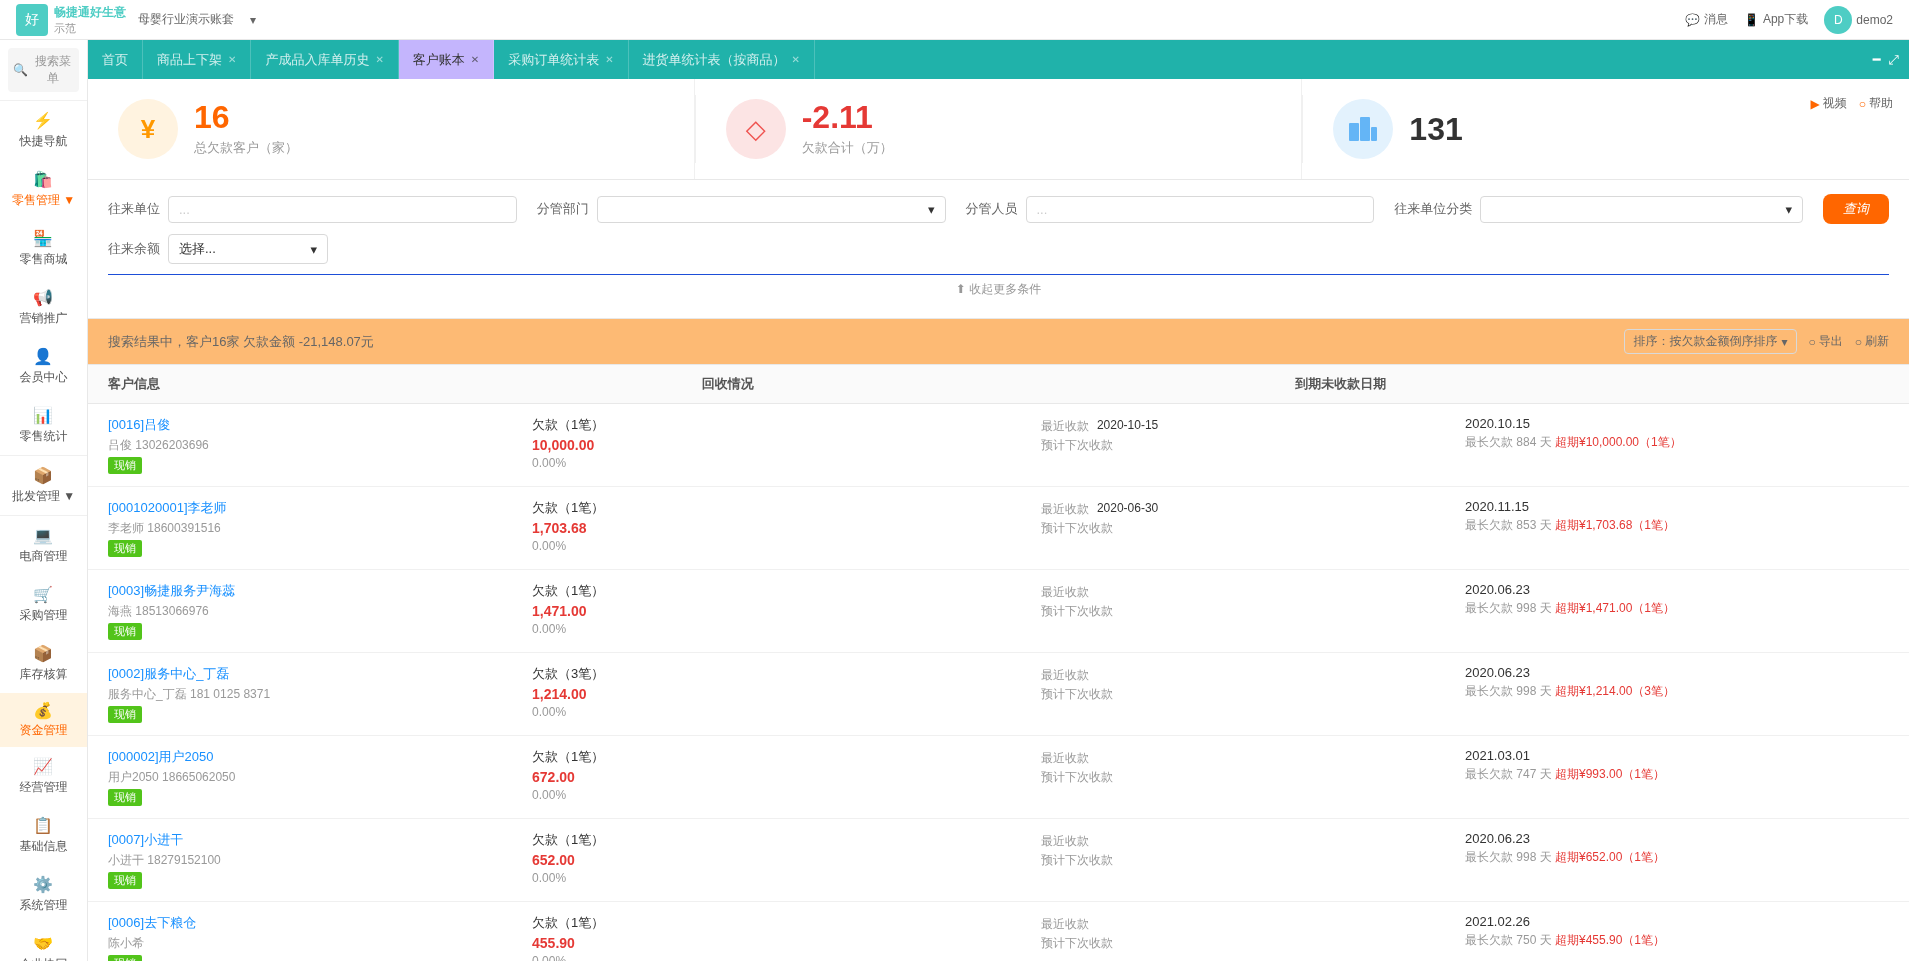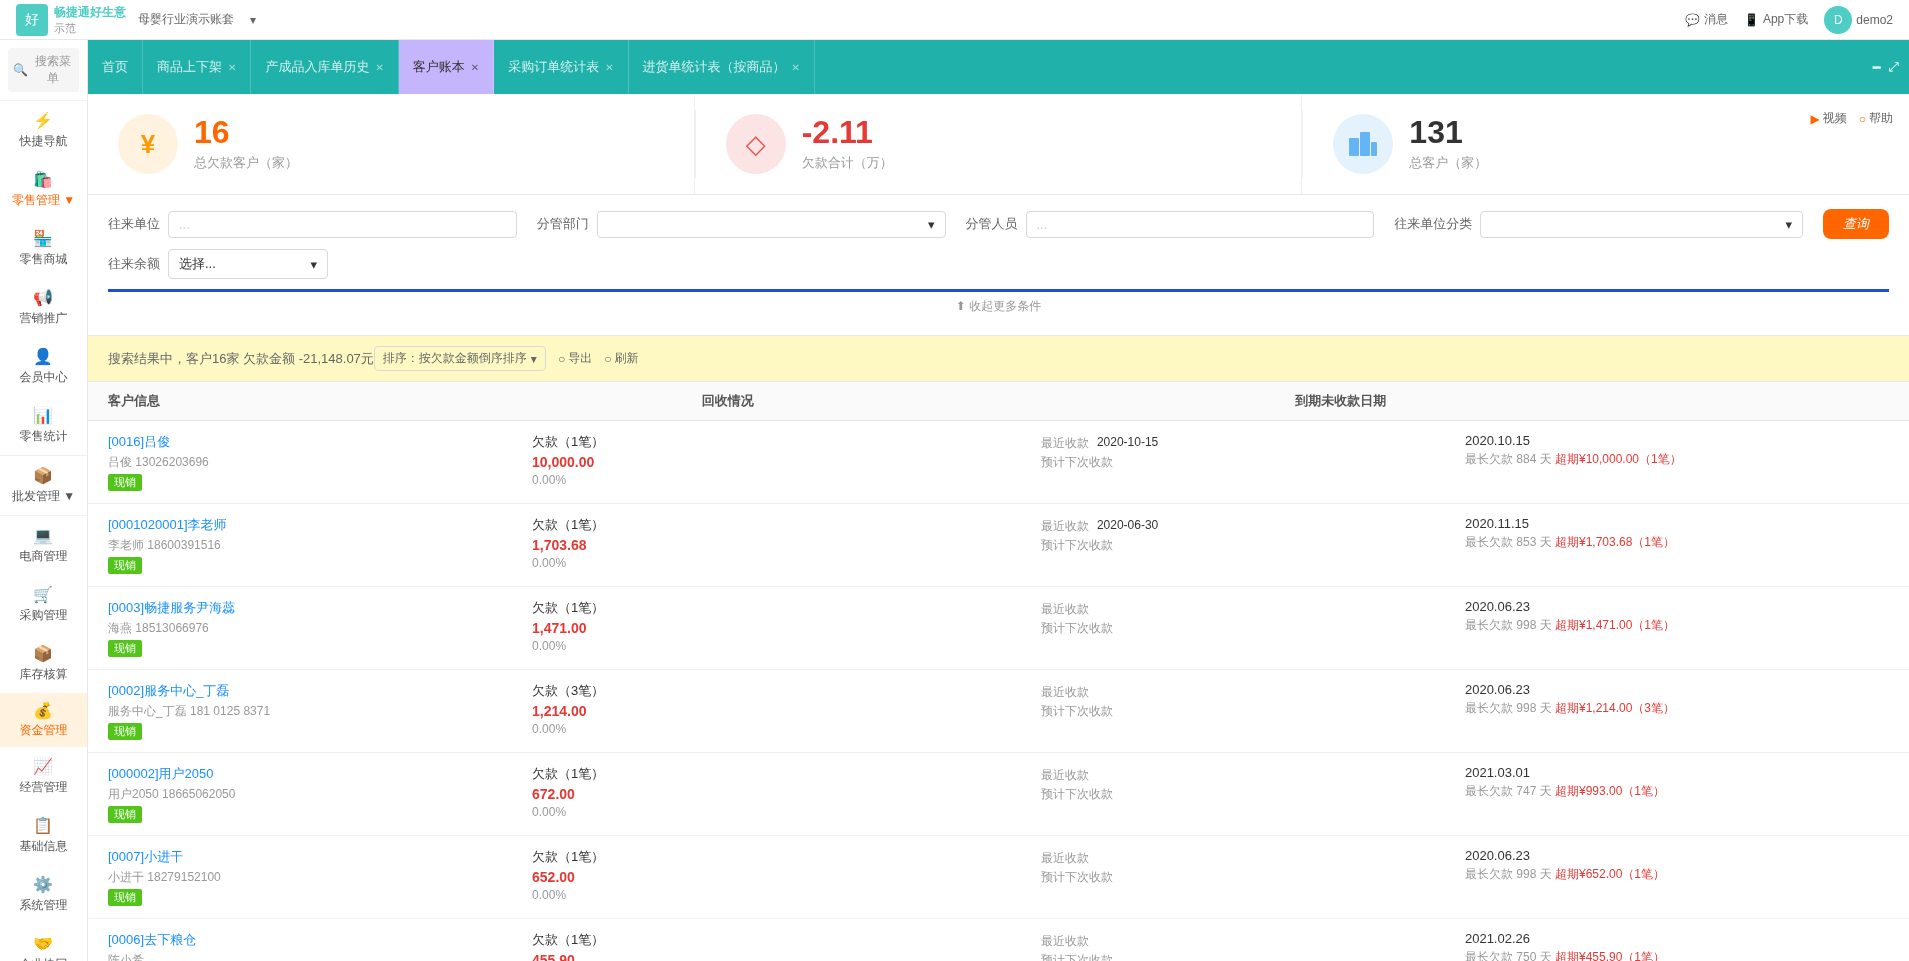--- a/index.html
+++ b/index.html
@@ -20,21 +20,21 @@
     
     .layout { display: flex; height: calc(961px - 40px); }
     .sidebar { width: 88px; background: #fff; border-right: 1px solid #e8e8e8; overflow-y: auto; flex-shrink: 0; }
     .sidebar-search { padding: 8px; border-bottom: 1px solid #f0f0f0; }
     .sidebar-search-btn { width: 100%; background: #f5f5f5; border: none; border-radius: 4px; padding: 5px; font-size: 12px; color: #999; cursor: pointer; display: flex; align-items: center; justify-content: center; gap: 4px; }
 
     
     .main-area { flex: 1; display: flex; flex-direction: column; overflow: hidden; }
     .tab-bar { display: flex; align-items: center; background: #20b2aa; min-height: 38px; overflow-x: auto; }
     .tab-bar::-webkit-scrollbar { height: 3px; }
-    .tab { display: flex; align-items: center; gap: 6px; padding: 0 14px; height: 54px; font-size: 13px; color: rgba(255,255,255,0.8); cursor: pointer; white-space: nowrap; border-right: 1px solid rgba(255,255,255,0.2); }
+    .tab { display: flex; align-items: center; gap: 6px; padding: 0 14px; height: 39px; font-size: 13px; color: rgba(255,255,255,0.8); cursor: pointer; white-space: nowrap; border-right: 1px solid rgba(255,255,255,0.2); }
     .tab.active { background: #c4b5fd; color: #333; }
     .tab .close-btn { font-size: 10px; opacity: 0.7; }
     .tab-actions { margin-left: auto; display: flex; align-items: center; gap: 8px; padding: 0 10px; color: white; }
 
     
     .content { flex: 1; overflow-y: auto; background: #f5f5f5; }
 
     
     .stats-row { display: flex; background: #fff; margin: 0; border-bottom: 1px solid #e8e8e8; }
     .stat-card { flex: 1; display: flex; align-items: center; padding: 20px 30px; gap: 16px; border-right: 1px solid #f0f0f0; }
@@ -51,24 +51,24 @@
     .stat-label { font-size: 13px; color: #999; margin-top: 6px; }
 
     
     .filter-area { background: #fff; padding: 14px 20px; border-bottom: 1px solid #e8e8e8; }
     .filter-row { display: flex; align-items: center; gap: 20px; margin-bottom: 10px; flex-wrap: wrap; }
     .filter-item { display: flex; align-items: center; gap: 8px; flex: 1; min-width: 200px; }
     .filter-label { font-size: 13px; color: #666; white-space: nowrap; }
     .filter-input-dots { flex: 1; border: 1px solid #d9d9d9; border-radius: 4px; padding: 5px 10px; font-size: 13px; color: #999; background: #fff; display: flex; align-items: center; justify-content: space-between; }
     .filter-select { flex: 1; border: 1px solid #d9d9d9; border-radius: 4px; padding: 5px 10px; font-size: 13px; color: #333; background: #fff; display: flex; align-items: center; justify-content: space-between; cursor: pointer; }
     .search-btn { background: #ff6600; color: white; border: none; border-radius: 8px; padding: 6px 20px; font-size: 13px; cursor: pointer; font-style: italic; }
-    .collapse-row { text-align: center; padding: 6px 0; color: #999; font-size: 12px; cursor: pointer; border-top: 3px solid #1d4ed8; margin-top: 4px; }
-
-    
-    .results-bar { display: flex; align-items: center; justify-content: flex-start; padding: 10px 20px; background: #fef9c3; border-bottom: 1px solid #e8e8e8; font-size: 13px; color: #666; }
+    .collapse-row { text-align: center; padding: 6px 0; color: #999; font-size: 12px; cursor: pointer; border-top: 1px solid #1d4ed8; margin-top: 4px; }
+
+    
+    .results-bar { display: flex; align-items: center; justify-content: space-between; padding: 10px 20px; background: #fdba74; border-bottom: 1px solid #e8e8e8; font-size: 13px; color: #666; }
     .results-actions { display: flex; align-items: center; gap: 12px; }
     .sort-select { border: 1px solid #d9d9d9; border-radius: 4px; padding: 3px 8px; font-size: 12px; color: #666; }
     .action-btn { font-size: 12px; color: #666; cursor: pointer; display: flex; align-items: center; gap: 3px; }
 
     
     .table-area { background: #fff; }
     .table-header { display: flex; padding: 10px 20px; background: #fafafa; border-bottom: 1px solid #e8e8e8; font-size: 13px; font-weight: bold; color: #555; }
     .col-customer { flex: 2.5; }
     .col-debt { flex: 3; }
     .col-recovery { flex: 2.5; }
@@ -282,21 +282,20 @@
         <div class="stat-card" style="position:relative;">
           <div class="stat-icon blue">
             <svg width="32" height="32" viewBox="0 0 32 32" fill="#64b5f6">
                 <rect x="2" y="10" width="10" height="18" rx="1"></rect>
                 <rect x="13" y="4" width="10" height="24" rx="1"></rect>
                 <rect x="24" y="14" width="6" height="14" rx="1"></rect>
               </svg>
           </div>
           <div class="stat-info">
             <div class="stat-number dark">131</div>
-            <div class="stat-label">总客户（家）</div>
           </div>
           <div style="position:absolute;top:16px;right:16px;display:flex;gap:12px;font-size:12px;">
             <span style="cursor:pointer;color:#666;display:flex;align-items:center;gap:3px;">
               <span style="color:#ff6600;">▶</span>
               <span>视频</span>
             </span>
             <span style="cursor:pointer;color:#666;display:flex;align-items:center;gap:3px;">
               <span style="color:#ff6600;">○</span>
               <span>帮助</span>
             </span>

